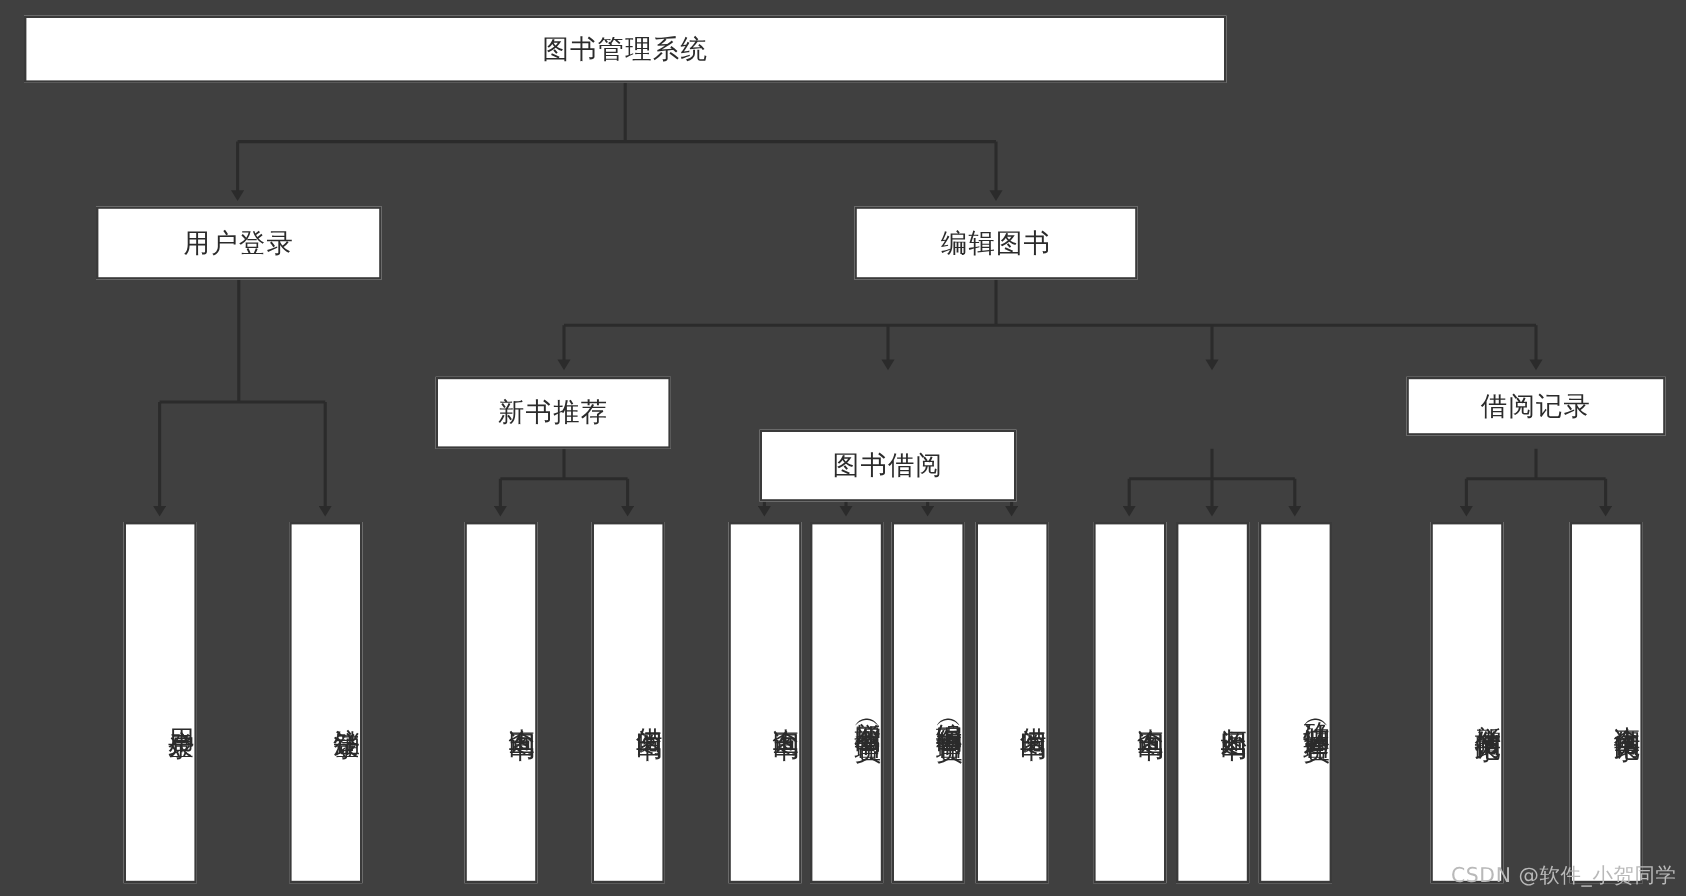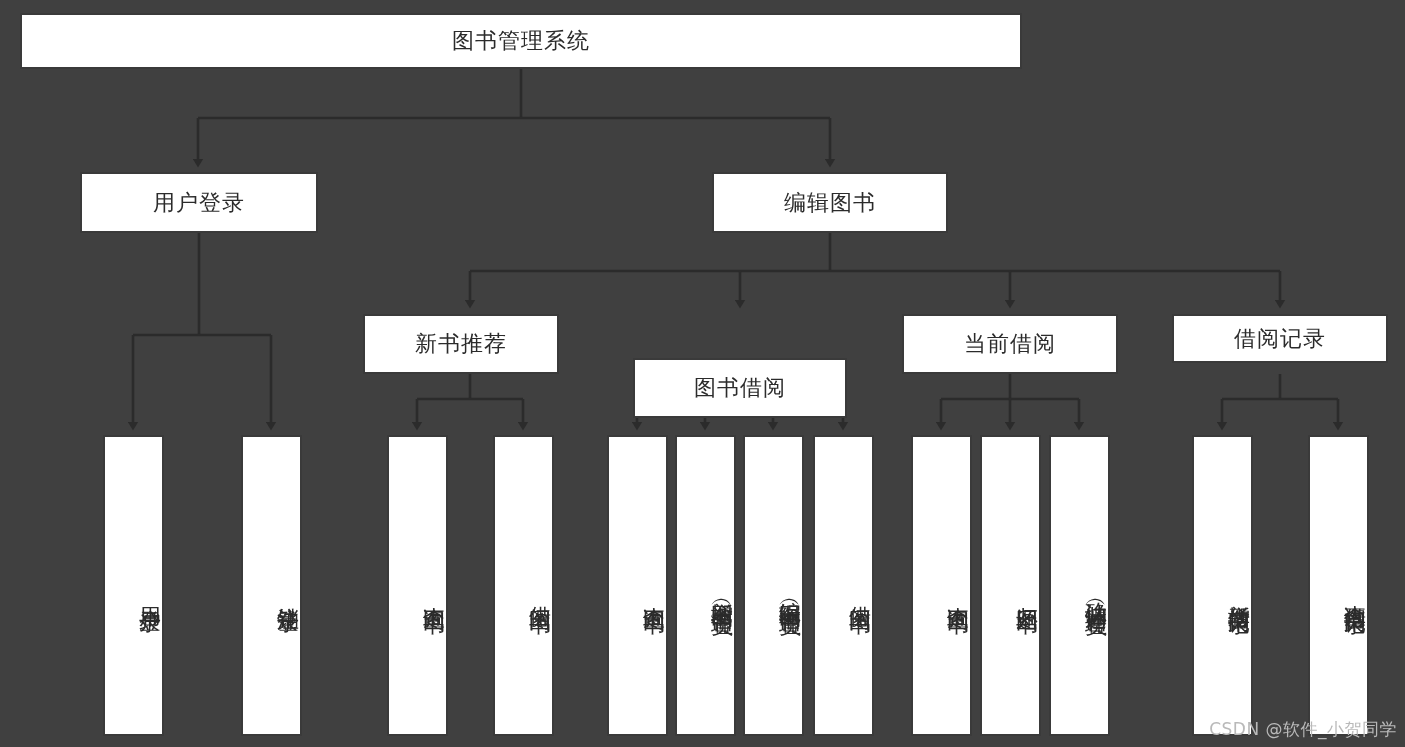--- a/index.html
+++ b/index.html
@@ -133,23 +133,20 @@
   <div class="node horizontal" style="left:712px; top:172px; width:236px; height:61px;">
     <span>编辑图书</span>
   </div>
 
   <div class="node horizontal" style="left:363px; top:314px; width:196px; height:60px;">
     <span>新书推荐</span>
   </div>
   <div class="node horizontal" style="left:633px; top:314px; width:214px; height:60px;margin-top:44px;">
     <span>图书借阅</span>
   </div>
-  <div class="node horizontal" style="left:902px; top:314px; width:216px; height:60px;">
-    <span>当前借阅</span>
-  </div>
   <div class="node horizontal" style="left:1172px; top:314px; width:216px; height:49px;">
     <span>借阅记录</span>
   </div>
 
   <div class="node vertical" style="left:103px; top:435px; width:61px; height:301px;">
     <span>用户登录</span>
   </div>
   <div class="node vertical" style="left:241px; top:435px; width:61px; height:301px;">
     <span>注销登录</span>
   </div>

